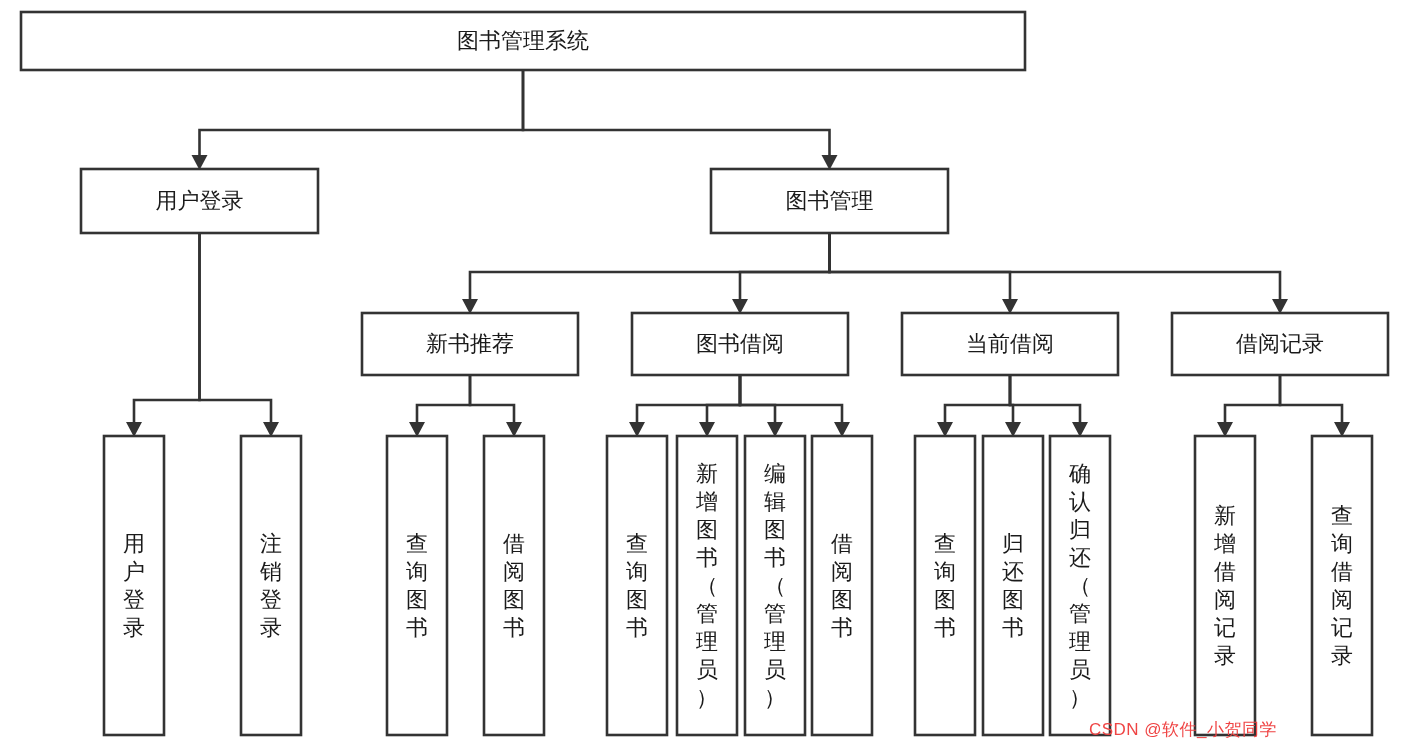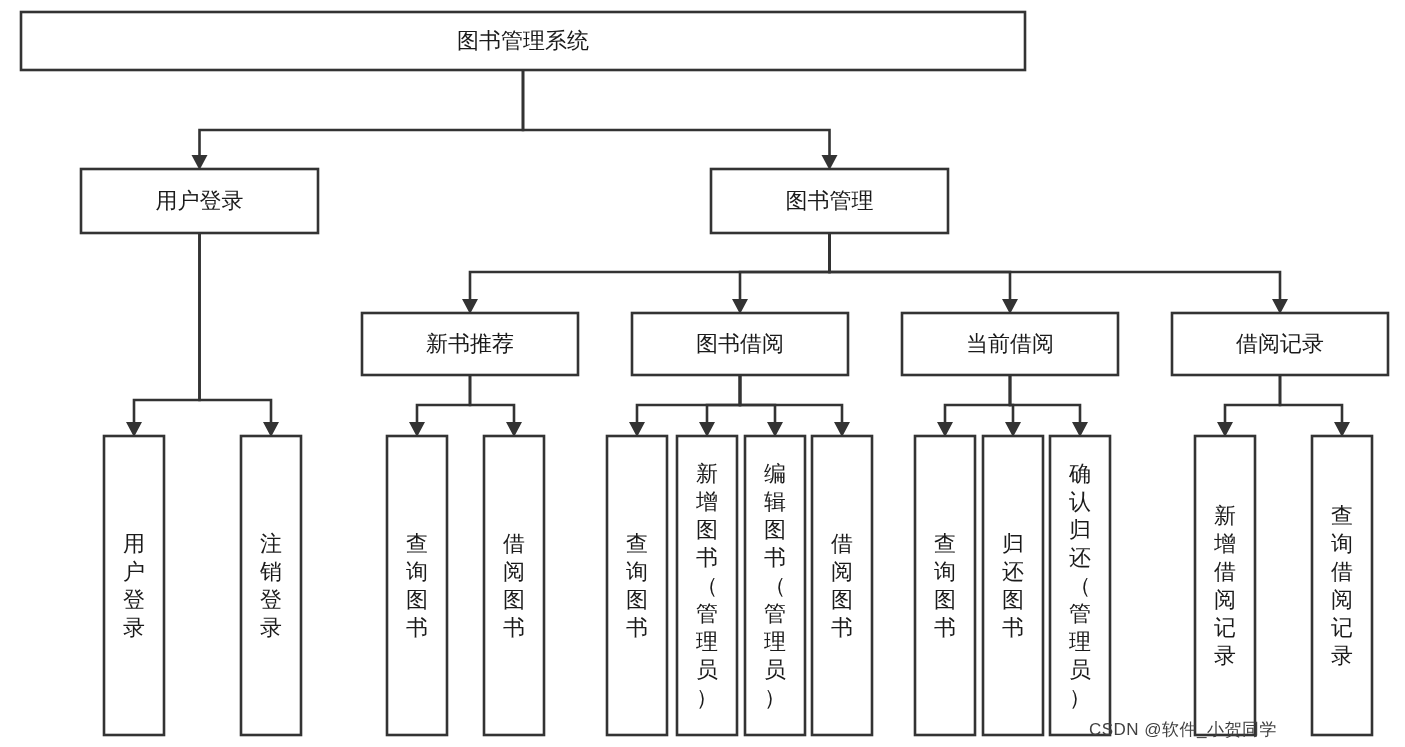--- a/index.html
+++ b/index.html
@@ -54,21 +54,21 @@
   .arrow-head {
     fill: #333333;
     stroke: none;
   }
   .watermark {
     position: absolute;
     right: 8px;
     bottom: 6px;
     font-family: "Liberation Sans", "DejaVu Sans", sans-serif;
     font-size: 17px;
-    color: #404040;
+    color: #ef4444;
     letter-spacing: 0.5px;
     white-space: nowrap;
     pointer-events: none;
   }
 </style>
 </head>
 <body>
 
 <div id="diagram-root">
   <svg class="flow" id="flow-svg" viewBox="0 0 1405 747" xmlns="http://www.w3.org/2000/svg">

